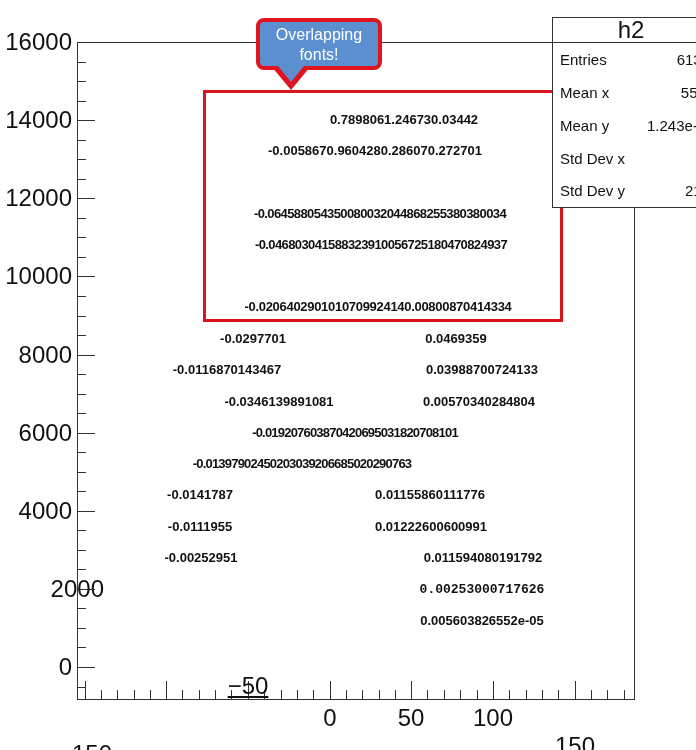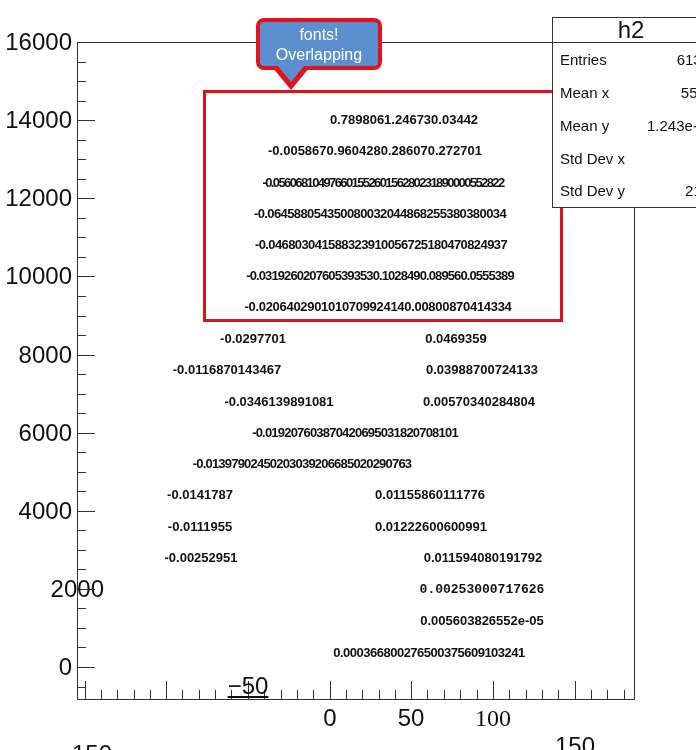--- a/index.html
+++ b/index.html
@@ -107,55 +107,52 @@
   <div class="tick" style="left:558px; top:690px; width:1px; height:9px;"></div>
   <div class="tick" style="left:591px; top:690px; width:1px; height:9px;"></div>
   <div class="tick" style="left:607px; top:690px; width:1px; height:9px;"></div>
   <div class="tick" style="left:624px; top:690px; width:1px; height:9px;"></div>
 
   <div class="xtick-label" style="left:45px; top:742px;">−150</div>
   <div class="xtick-label" style="left:126px; top:706px;margin-top:44px;">−100</div>
   <div class="xtick-label" style="left:208px; top:674px;text-decoration:underline;">−50</div>
   <div class="xtick-label" style="left:290px; top:706px;">0</div>
   <div class="xtick-label" style="left:371px; top:706px;">50</div>
-  <div class="xtick-label" style="left:453px; top:706px;font-family:Liberation Serif, serif;">100</div>
+  <div class="xtick-label" style="left:453px; top:706px;">100</div>
   <div class="xtick-label" style="left:535px; top:734px;">150</div>
 
   <div class="cell-text" style="left:404px; top:113px;">0.7898061.246730.03442</div>
   <div class="cell-text" style="left:375px; top:144px;">-0.0058670.9604280.286070.272701</div>
-  <div class="cell-text" style="left:383px; top:176px; letter-spacing:-1.6px;">-0.05606810497660155260156280231890000552822</div>
   <div class="cell-text" style="left:380px; top:207px; letter-spacing:-0.6px;">-0.064588054350080032044868255380380034</div>
   <div class="cell-text" style="left:381px; top:238px; letter-spacing:-0.6px;">-0.046803041588323910056725180470824937</div>
-  <div class="cell-text" style="left:380px; top:269px; letter-spacing:-0.9px;">-0.0319260207605393530.1028490.089560.0555389</div>
   <div class="cell-text" style="left:378px; top:300px; letter-spacing:-0.3px;">-0.0206402901010709924140.00800870414334</div>
 
   <div class="cell-text" style="left:253px; top:332px;">-0.0297701</div>
   <div class="cell-text" style="left:456px; top:332px;">0.0469359</div>
   <div class="cell-text" style="left:227px; top:363px;">-0.0116870143467</div>
   <div class="cell-text" style="left:482px; top:363px;">0.03988700724133</div>
   <div class="cell-text" style="left:279px; top:395px;">-0.0346139891081</div>
   <div class="cell-text" style="left:479px; top:395px;text-align:right;">0.00570340284804</div>
   <div class="cell-text" style="left:355px; top:426px; letter-spacing:-0.8px;">-0.019207603870420695031820708101</div>
   <div class="cell-text" style="left:302px; top:457px; letter-spacing:-0.8px;">-0.01397902450203039206685020290763</div>
   <div class="cell-text" style="left:200px; top:488px;">-0.0141787</div>
   <div class="cell-text" style="left:430px; top:488px;">0.01155860111776</div>
   <div class="cell-text" style="left:200px; top:520px;">-0.0111955</div>
   <div class="cell-text" style="left:431px; top:520px;">0.01222600600991</div>
   <div class="cell-text" style="left:201px; top:551px;">-0.00252951</div>
   <div class="cell-text" style="left:483px; top:551px;">0.011594080191792</div>
   <div class="cell-text" style="left:482px; top:583px;font-family:Liberation Mono, monospace;">0.00253000717626</div>
   <div class="cell-text" style="left:482px; top:614px;">0.005603826552e-05</div>
-  <div class="cell-text" style="left:429px; top:646px; letter-spacing:-0.5px;">0.000366800276500375609103241</div>
 
   <div class="highlight-box"></div>
 
   <div class="callout-tail-outer"></div>
   <div class="callout">
+    <div>Overlapping</div>
     <div>fonts!</div>
-    <div>Overlapping</div>
   </div>
   <div class="callout-tail-inner"></div>
 
   <div class="stats">
     <div class="stats-title">h2</div>
     <div class="stats-row" style="top:32px;">
       <span class="k">Entries</span>
       <span class="v">6133</span>
     </div>
     <div class="stats-row" style="top:65px;">

